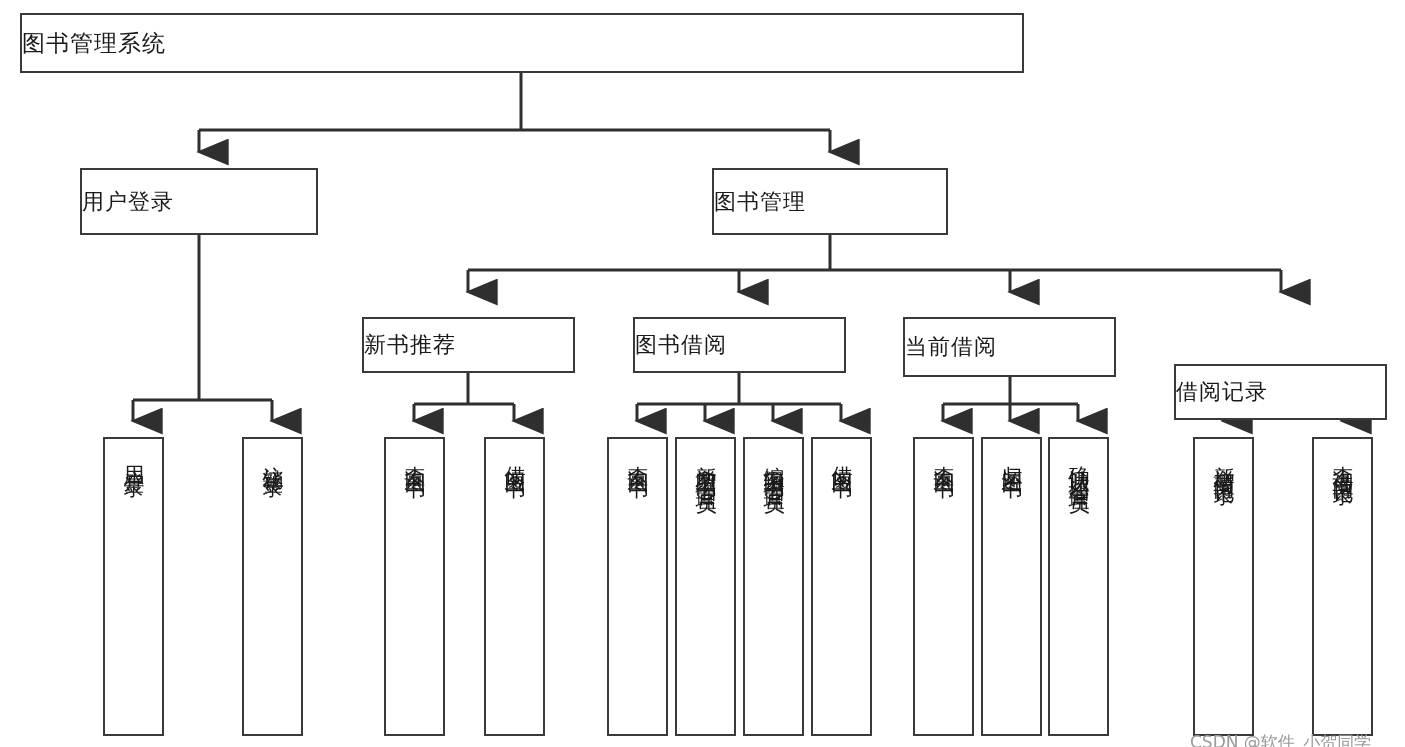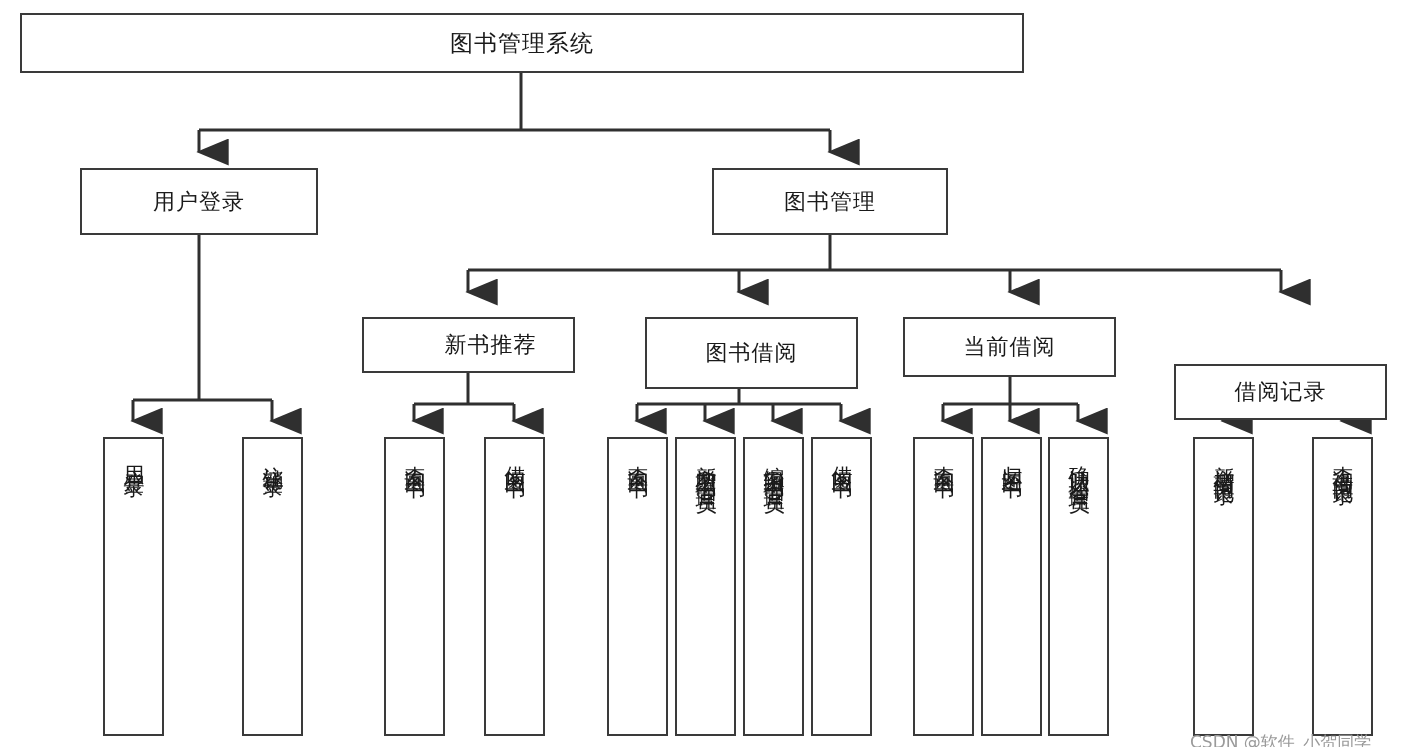--- a/index.html
+++ b/index.html
@@ -29,21 +29,20 @@
   }
   
   .node {
     position: absolute;
     z-index: 2;
     box-sizing: border-box;
     background: #ffffff;
     border: 2px solid #3a3a3a;
     display: flex;
     align-items: center;
-    justify-content: center;
     color: #1a1a1a;
   }
   .node .label {
     text-align: center;
     line-height: 1.15;
     white-space: nowrap;
   }
   
   .node.horiz .label {
     font-size: 22px;
@@ -142,24 +141,24 @@
     <span class="label">图书管理系统</span>
   </div>
 
   <div class="node horiz" style="left:80px; top:168px; width:238px; height:67px;">
     <span class="label">用户登录</span>
   </div>
   <div class="node horiz" style="left:712px; top:168px; width:236px; height:67px;">
     <span class="label">图书管理</span>
   </div>
 
-  <div class="node horiz" style="left:362px; top:317px; width:213px; height:56px;padding-left:44px;">
+  <div class="node horiz" style="left:362px; top:317px; width:213px; height:56px;">
     <span class="label">新书推荐</span>
   </div>
-  <div class="node horiz" style="left:633px; top:317px; width:213px; height:72px;margin-left:12px;">
+  <div class="node horiz" style="left:633px; top:317px; width:213px; height:56px;">
     <span class="label">图书借阅</span>
   </div>
   <div class="node horiz" style="left:903px; top:317px; width:213px; height:60px;">
     <span class="label">当前借阅</span>
   </div>
   <div class="node horiz" style="left:1174px; top:317px; width:213px; height:56px;margin-top:47px;">
     <span class="label">借阅记录</span>
   </div>
 
   <div class="node vert" style="left:103px; top:437px; width:61px; height:299px;">

